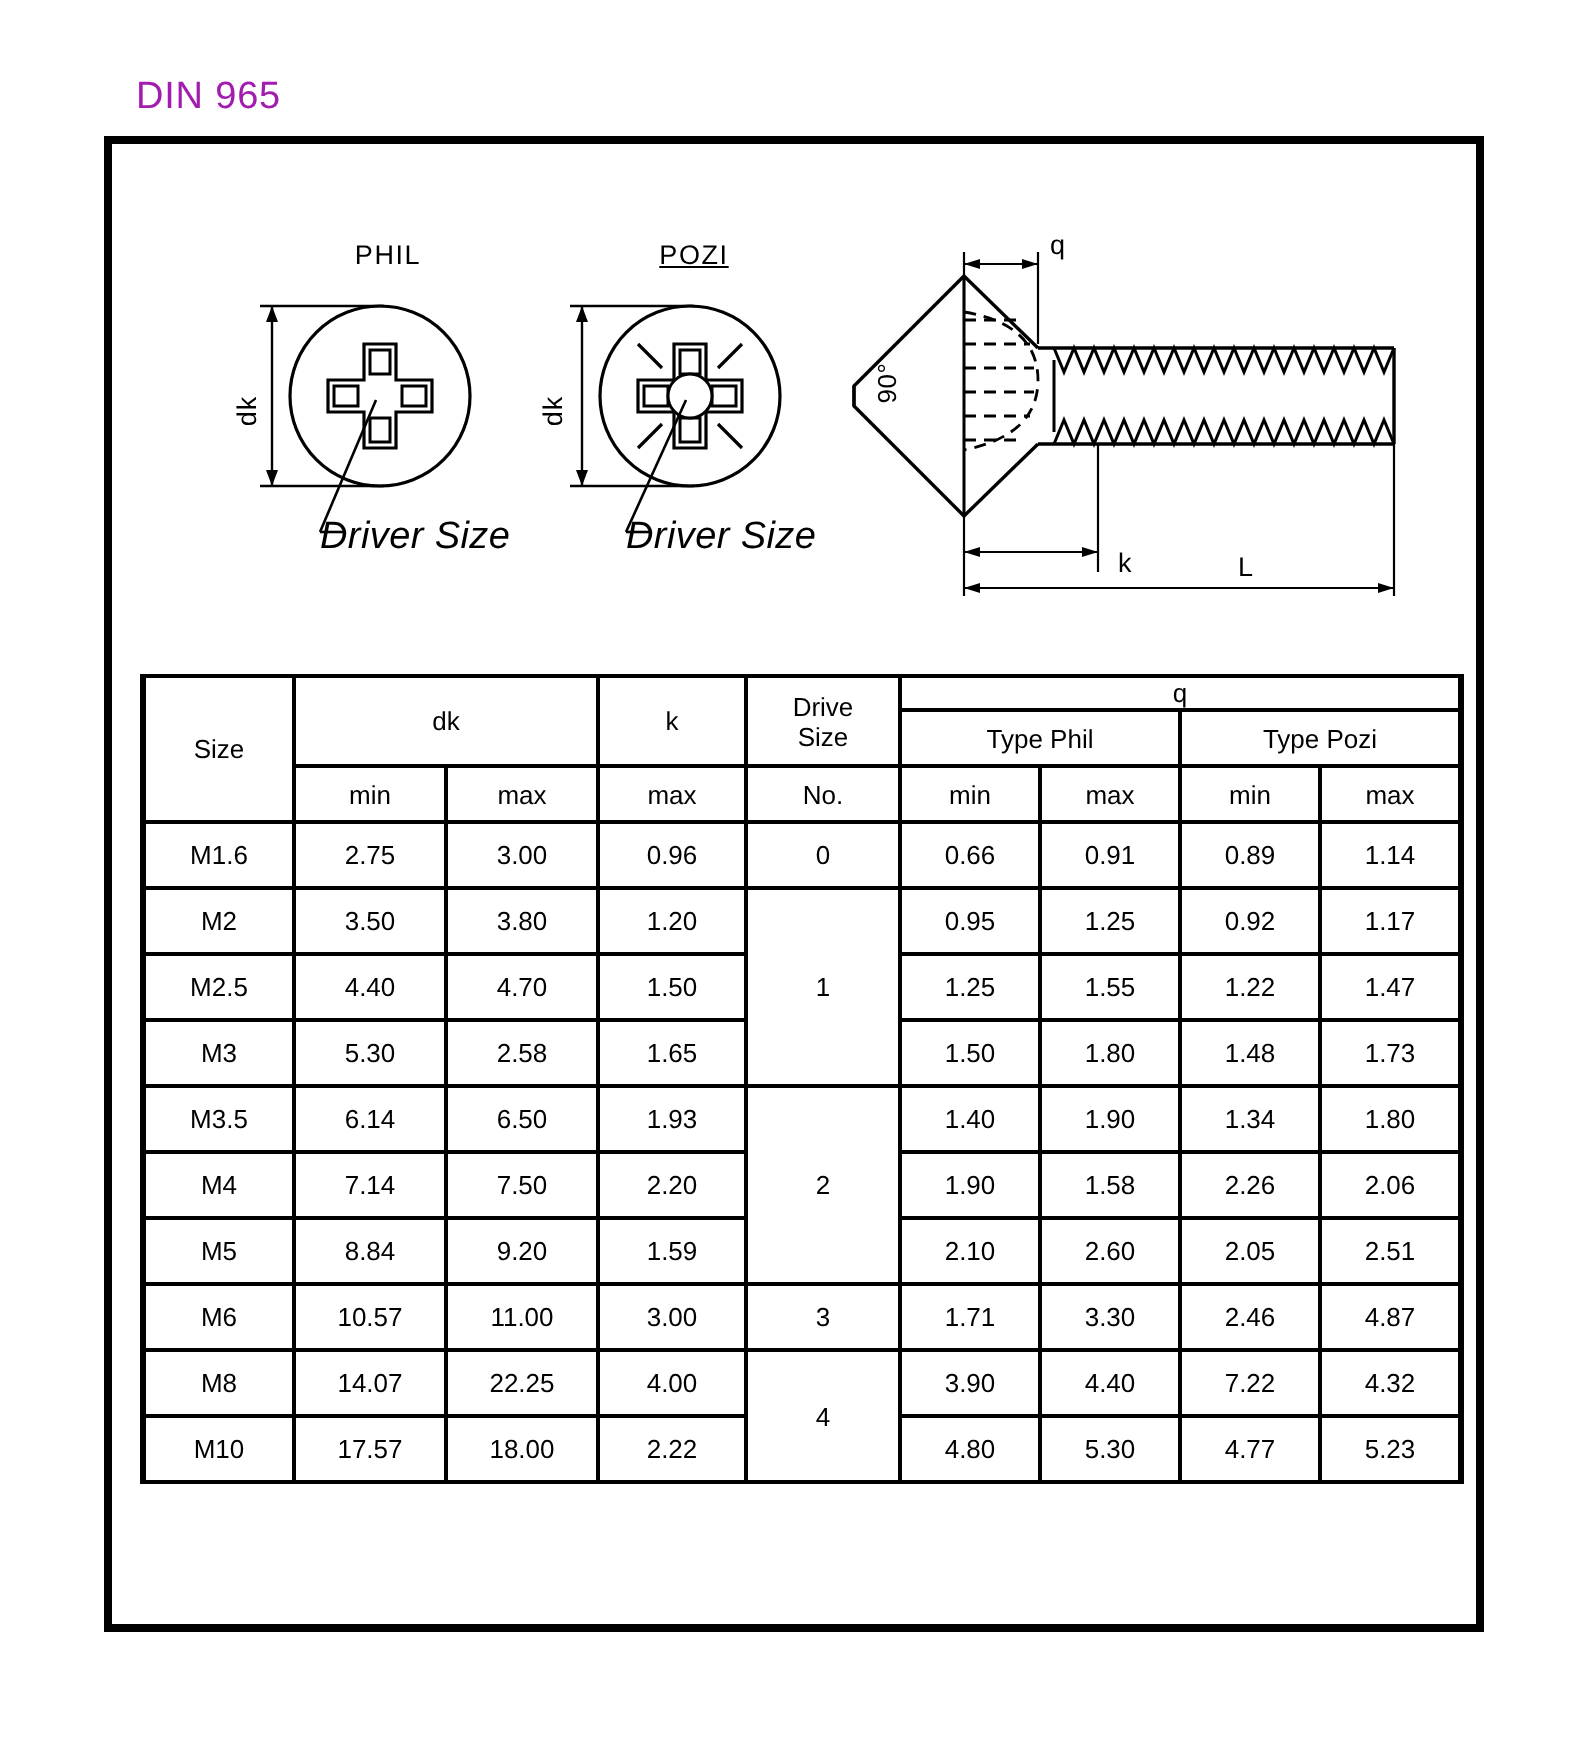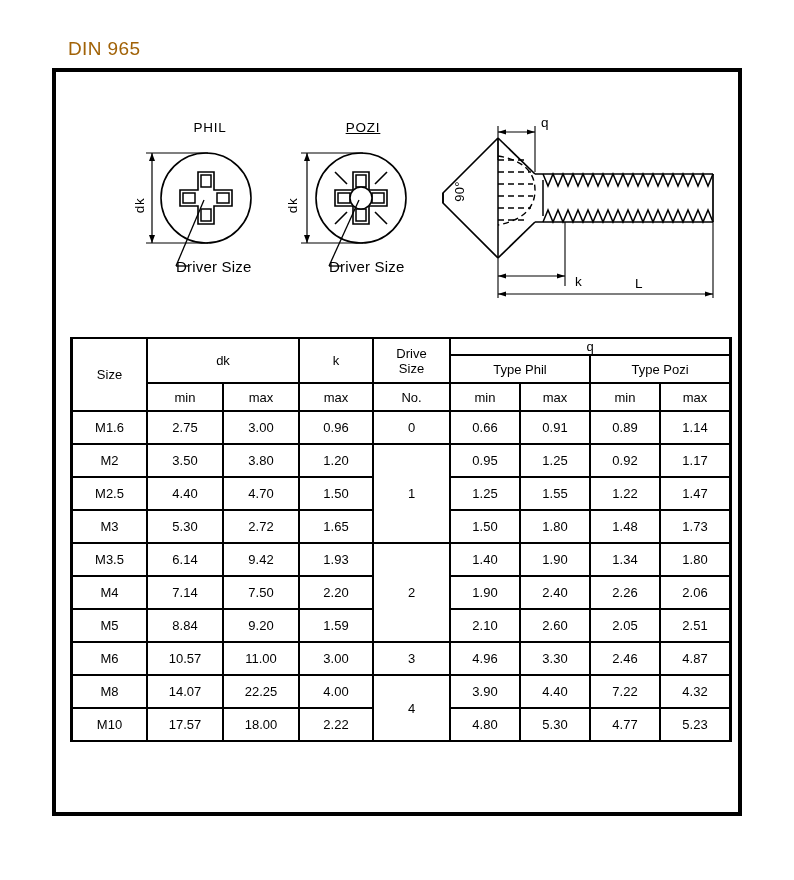--- a/index.html
+++ b/index.html
@@ -16,39 +16,39 @@
     overflow: hidden;
   }
 
   
   #doc-title {
     position: absolute;
     left: 68px;
     top: 38px;
     font-size: 19px;
     letter-spacing: 0.4px;
-    color: #a16207;
+    color: #a21caf;
     white-space: nowrap;
   }
 
   
   #outer-frame {
     position: absolute;
     left: 52px;
     top: 68px;
     width: 690px;
     height: 748px;
     border: 4px solid #000;
     box-sizing: border-box;
   }
 
   
   #drawings {
     position: absolute;
-    left: 68px;
+    left: 52px;
     top: 68px;
     width: 704px;
     height: 260px;
   }
 
   .head-view {
     position: absolute;
     width: 180px;
     height: 165px;
   }
@@ -72,23 +72,24 @@
     font-size: 13.5px;
     transform: rotate(-90deg);
     transform-origin: center center;
     letter-spacing: 0.5px;
   }
   #phil-dk { left: 4px;  top: 78px; }
   #pozi-dk { left: 2px;  top: 78px; }
 
   .driver-label {
     position: absolute;
-    font-size: 15px;
+    font-size: 19px;
     white-space: nowrap;
     letter-spacing: 0.2px;
+    font-style: italic;
   }
   #phil-driver { left: 48px; top: 138px; }
   #pozi-driver { left: 46px; top: 138px; }
 
   
   #side-view {
     position: absolute;
     left: 355px;
     top: 40px;
     width: 330px;
@@ -346,65 +347,65 @@
         <td class="col-dk">4.70</td>
         <td class="col-k">1.50</td>
         <td class="col-q">1.25</td>
         <td class="col-q">1.55</td>
         <td class="col-q">1.22</td>
         <td class="col-q outer-r">1.47</td>
       </tr>
       <tr class="data-row">
         <td class="col-size outer-l">M3</td>
         <td class="col-dk">5.30</td>
-        <td class="col-dk">2.72</td>
+        <td class="col-dk">2.58</td>
         <td class="col-k">1.65</td>
         <td class="col-q">1.50</td>
         <td class="col-q">1.80</td>
         <td class="col-q">1.48</td>
         <td class="col-q outer-r">1.73</td>
       </tr>
       <tr class="data-row">
         <td class="col-size outer-l">M3.5</td>
         <td class="col-dk">6.14</td>
-        <td class="col-dk">9.42</td>
+        <td class="col-dk">6.50</td>
         <td class="col-k">1.93</td>
         <td class="col-drive" rowspan="3">2</td>
         <td class="col-q">1.40</td>
         <td class="col-q">1.90</td>
         <td class="col-q">1.34</td>
         <td class="col-q outer-r">1.80</td>
       </tr>
       <tr class="data-row">
         <td class="col-size outer-l">M4</td>
         <td class="col-dk">7.14</td>
         <td class="col-dk">7.50</td>
         <td class="col-k">2.20</td>
         <td class="col-q">1.90</td>
-        <td class="col-q">2.40</td>
+        <td class="col-q">1.58</td>
         <td class="col-q">2.26</td>
         <td class="col-q outer-r">2.06</td>
       </tr>
       <tr class="data-row">
         <td class="col-size outer-l">M5</td>
         <td class="col-dk">8.84</td>
         <td class="col-dk">9.20</td>
         <td class="col-k">1.59</td>
         <td class="col-q">2.10</td>
         <td class="col-q">2.60</td>
         <td class="col-q">2.05</td>
         <td class="col-q outer-r">2.51</td>
       </tr>
       <tr class="data-row">
         <td class="col-size outer-l">M6</td>
         <td class="col-dk">10.57</td>
         <td class="col-dk">11.00</td>
         <td class="col-k">3.00</td>
         <td class="col-drive">3</td>
-        <td class="col-q">4.96</td>
+        <td class="col-q">1.71</td>
         <td class="col-q">3.30</td>
         <td class="col-q">2.46</td>
         <td class="col-q outer-r">4.87</td>
       </tr>
       <tr class="data-row">
         <td class="col-size outer-l">M8</td>
         <td class="col-dk">14.07</td>
         <td class="col-dk">22.25</td>
         <td class="col-k">4.00</td>
         <td class="col-drive" rowspan="2">4</td>

